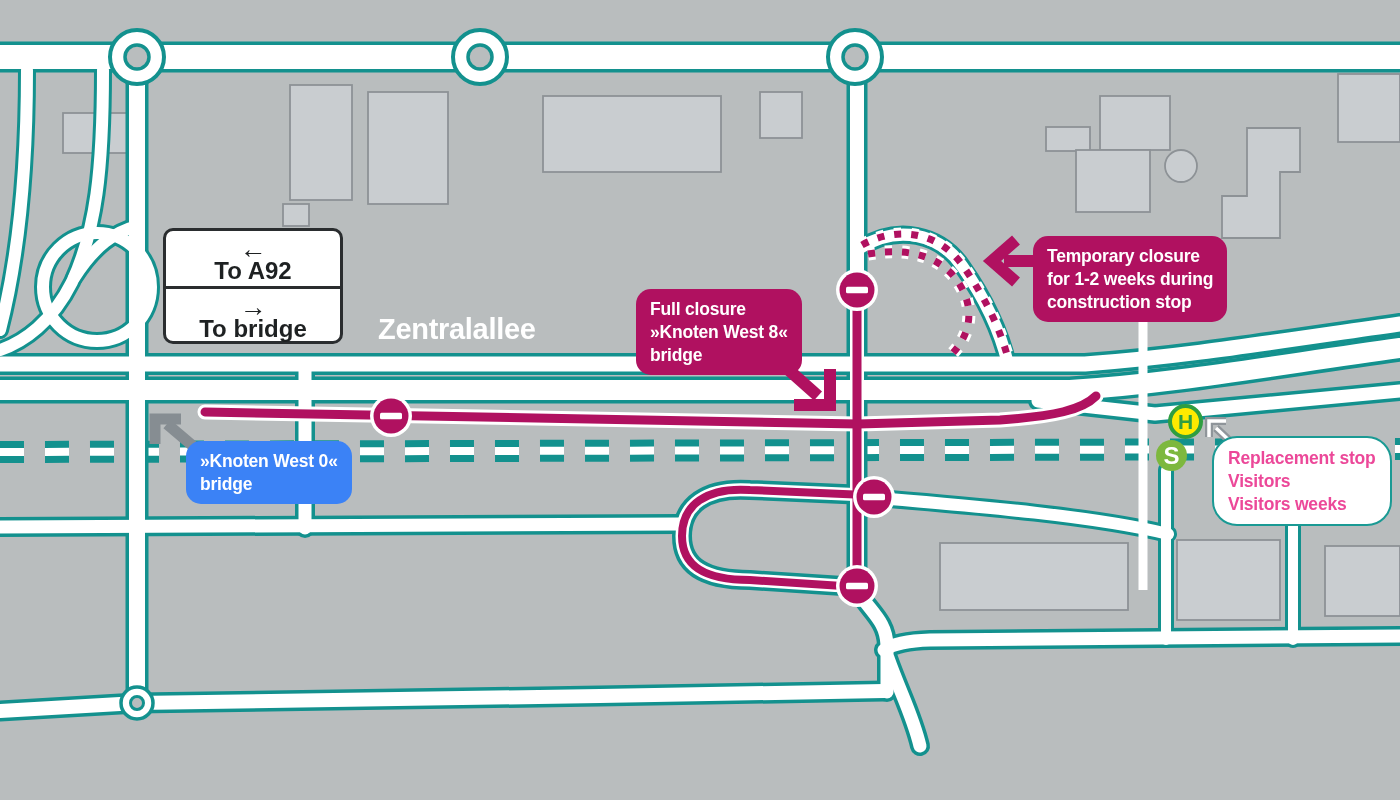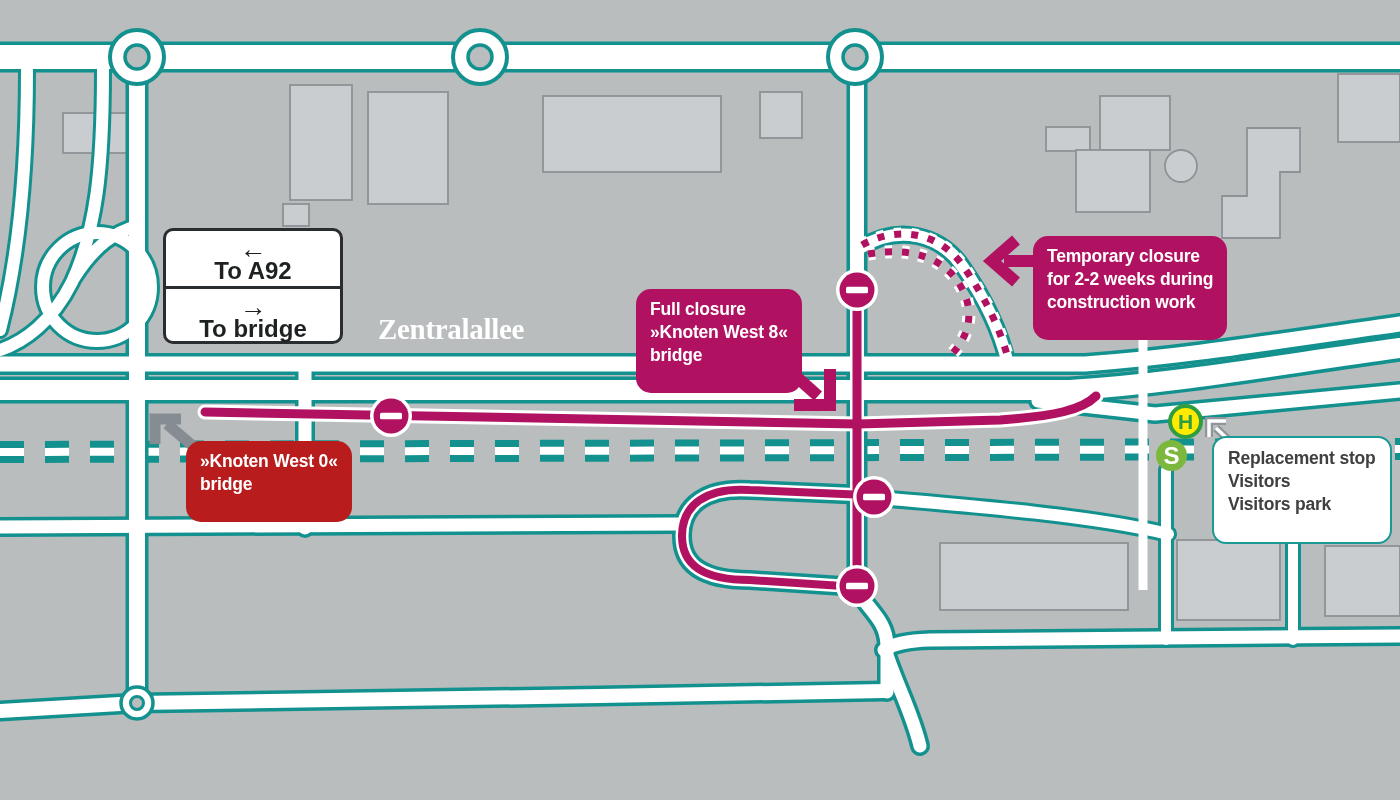--- a/index.html
+++ b/index.html
@@ -4,30 +4,30 @@
 <style>
   html,body{margin:0;padding:0;background:#888;}
   .map-container{
     position:relative;width:1400px;height:800px;overflow:hidden;
     background:#b9bdbe;
     font-family:"Liberation Sans","DejaVu Sans",sans-serif;
   }
   .map-container svg{position:absolute;left:0;top:0;}
   .overlay{position:absolute;left:0;top:0;width:1400px;height:800px;pointer-events:none;}
   .badge{
-    position:absolute;border-radius:15px;padding:9px 14px 26px 14px;
+    position:absolute;border-radius:15px;padding:9px 14px 8px 14px;
     font-weight:700;font-size:17.5px;line-height:23px;color:#fff;
     letter-spacing:-0.2px;white-space:nowrap;
   }
   .badge.magenta{background:#b01160;}
-  .badge.gray{background:#b91c1c;}
-  .badge.white{background:#ffffff;color:#404040;border:2.5px solid #1a9a94;border-radius:14px;}
+  .badge.gray{background:#3b82f6;}
+  .badge.white{background:#ffffff;color:#ec4899;border:2.5px solid #1a9a94;border-radius:25px;}
   .street-name{
     position:absolute;color:#ffffff;font-weight:700;font-size:29px;
-    letter-spacing:-0.3px;white-space:nowrap;font-family:Liberation Serif, serif;
+    letter-spacing:-0.3px;white-space:nowrap;
   }
   .sign-box{
     position:absolute;left:163px;top:228px;width:180px;height:116px;
     background:#fff;border:3px solid #2a2d2f;border-radius:10px;
     box-sizing:border-box;color:#1e2122;
   }
   .sign-row{height:55px;display:flex;flex-direction:column;align-items:center;justify-content:center;}
   .sign-row + .sign-row{border-top:3px solid #2a2d2f;}
   .sign-arrow{font-size:27px;font-weight:700;line-height:24px;}
   .sign-text{font-size:24px;font-weight:700;line-height:20px;}
@@ -219,32 +219,32 @@
   <div class="street-name" style="left:378px;top:313px;">Zentralallee</div>
 
   <div class="badge magenta" style="left:636px;top:289px;">
     <div>Full closure</div>
     <div>»Knoten West 8«</div>
     <div>bridge</div>
   </div>
 
   <div class="badge magenta" style="left:1033px;top:236px;">
     <div>Temporary closure</div>
-    <div>for 2-2 weeks during</div>
-    <div>construction work</div>
+    <div>for 1-2 weeks during</div>
+    <div>construction stop</div>
   </div>
 
   <div class="badge gray" style="left:186px;top:441px;">
     <div>»Knoten West 0«</div>
     <div>bridge</div>
   </div>
 
   <div class="badge white" style="left:1212px;top:436px;">
     <div>Replacement stop</div>
     <div>Visitors</div>
-    <div>Visitors park</div>
+    <div>Visitors weeks</div>
   </div>
 
   <div class="transit h-sign">H</div>
   <div class="transit s-sign">S</div>
 
 </div>
 </div>
 
 </body></html>

